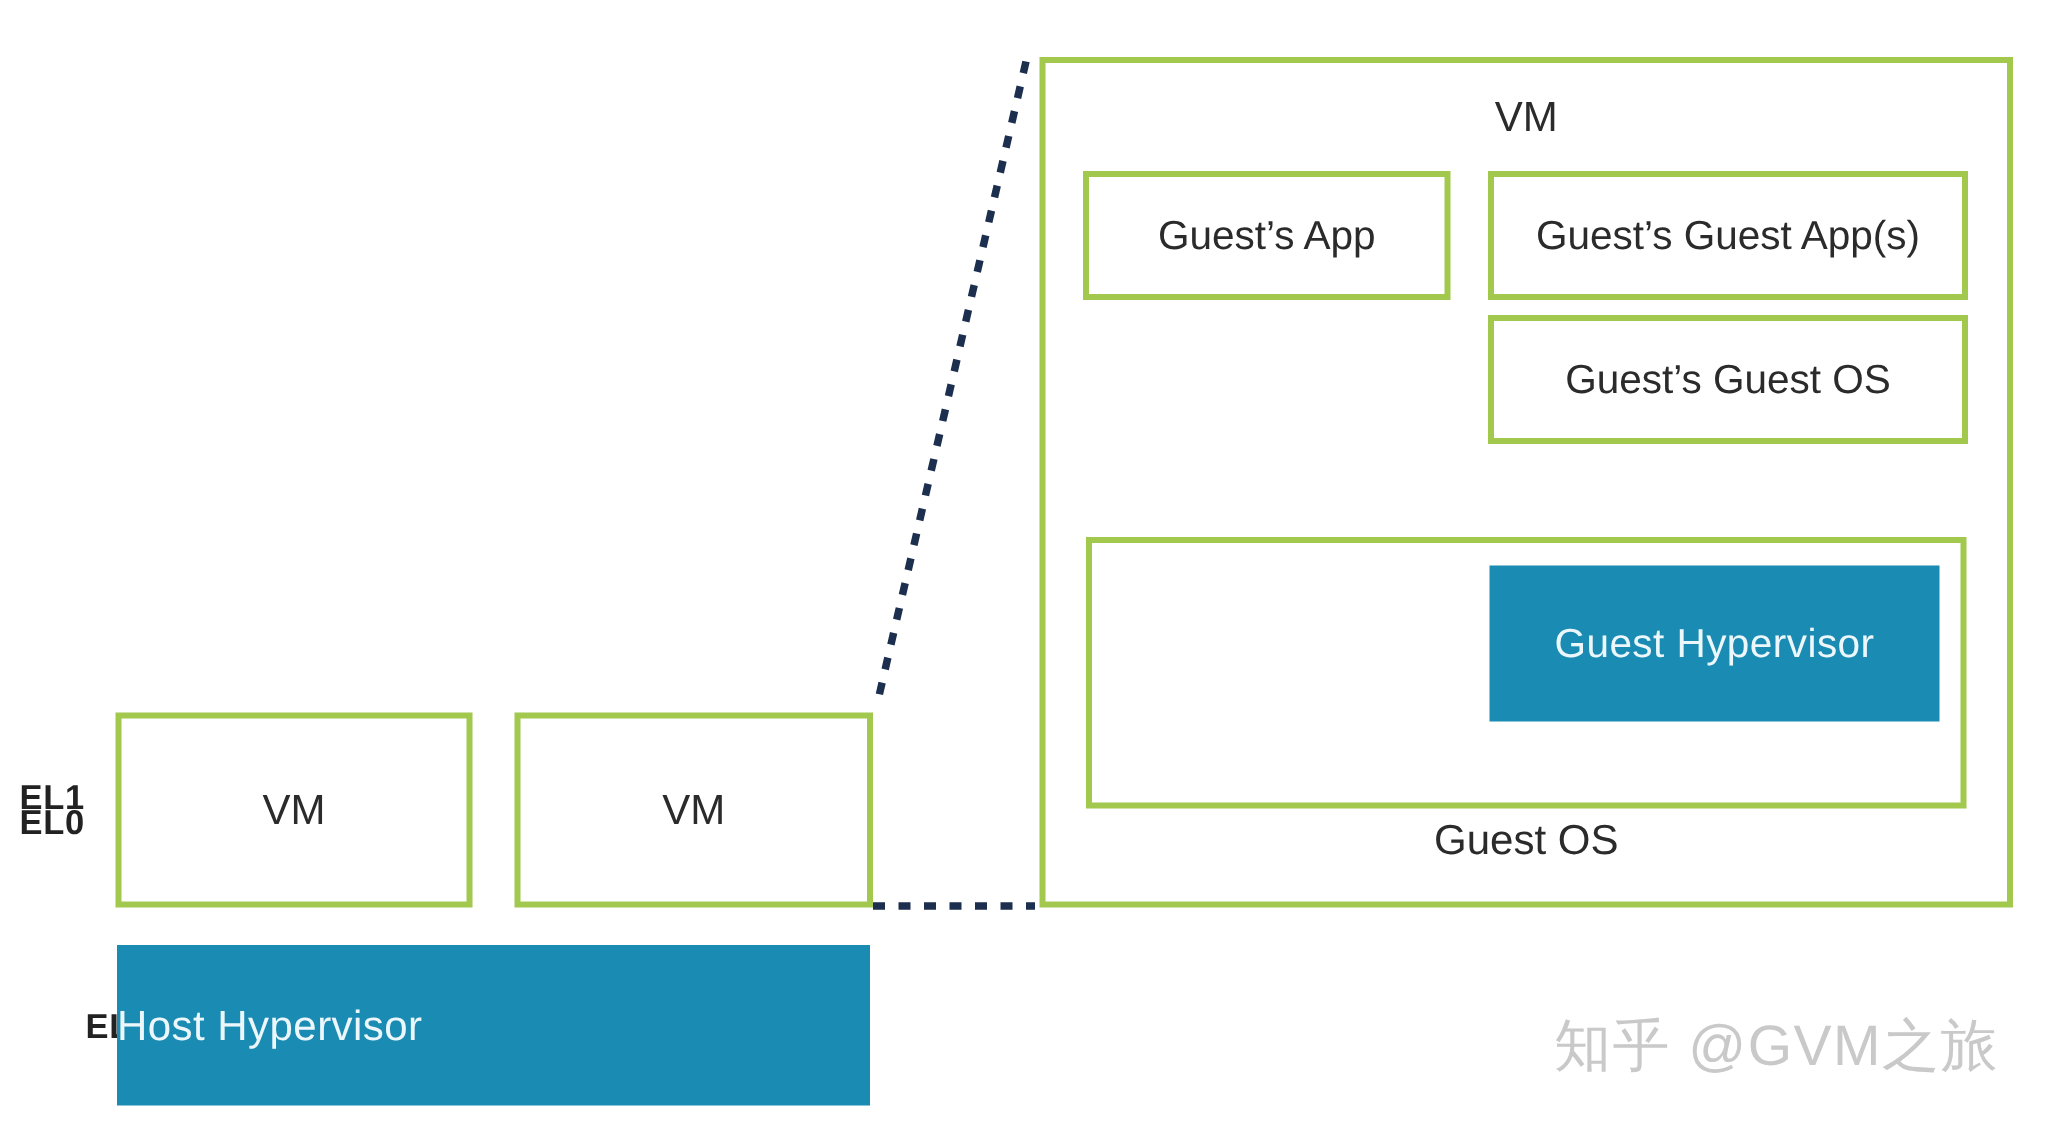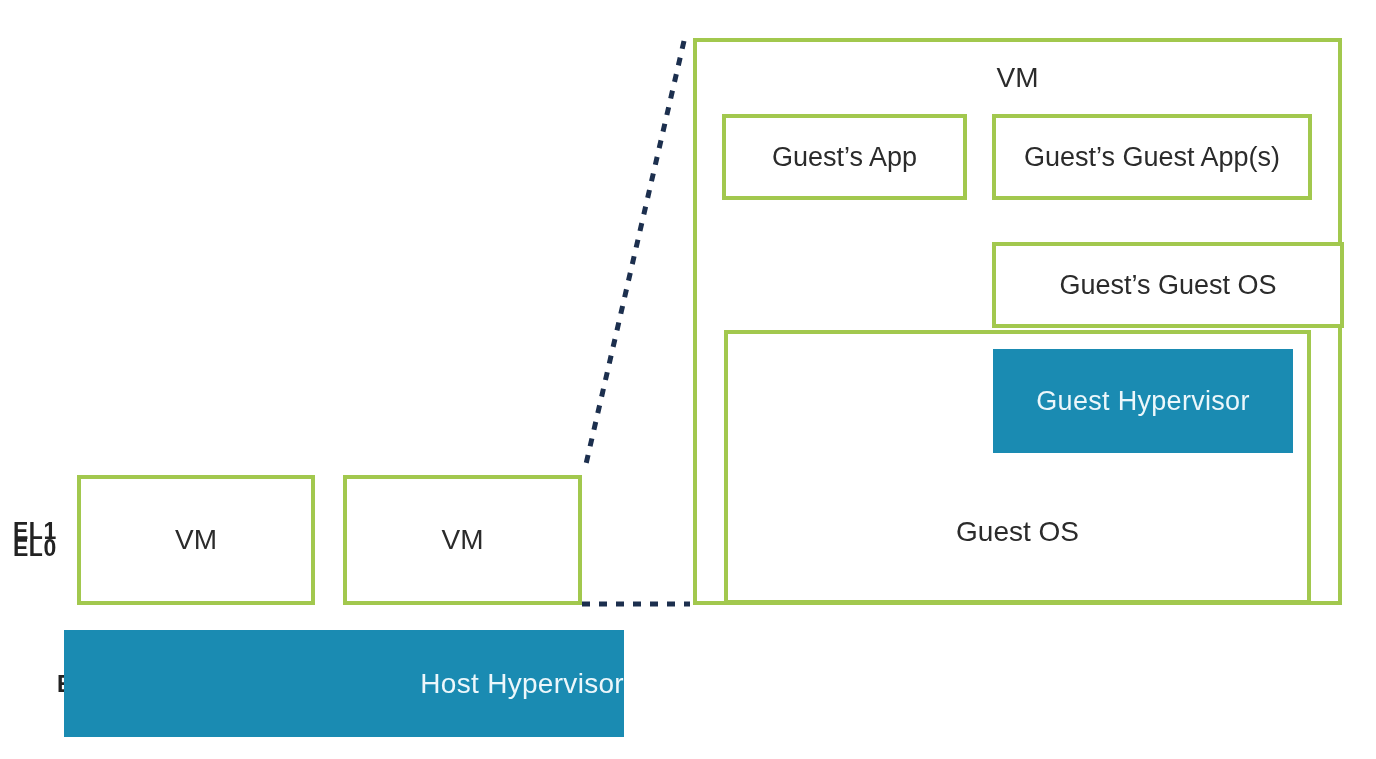--- a/index.html
+++ b/index.html
@@ -57,26 +57,26 @@
     justify-content: center;
     font-size: 27px;
     color: var(--c-text);
   }
   
   .vm1 { left: 77px;  top: 475px; width: 238px; height: 130px; font-size: 28px; }
   .vm2 { left: 343px; top: 475px; width: 239px; height: 130px; font-size: 28px; }
   
   .host-hv {
     position: absolute;
-    left: 64px; top: 630px;
-    width: 560px; height: 107px;
+    left: 78px; top: 630px;
+    width: 502px; height: 107px;
     background: var(--c-blue);
     display: flex;
     align-items: center;
-    justify-content: flex-end;
+    justify-content: flex-start;
     font-size: 28px;
     color: #ecf7fb;
     letter-spacing: 0.3px;
   }
   
   .big-vm {
     position: absolute;
     left: 693px; top: 38px;
     width: 649px; height: 567px;
     background: #ffffff;
@@ -94,25 +94,25 @@
     background: #ffffff;
     border: 4px solid var(--c-green);
     display: flex;
     align-items: center;
     justify-content: center;
     font-size: 27px;
     color: var(--c-text);
   }
   .guest-app        { left: 25px;  top: 72px;  width: 245px; height: 86px; }
   .guest-guest-apps { left: 295px; top: 72px;  width: 320px; height: 86px; }
-  .guest-guest-os   { left: 295px; top: 200px; width: 352px; height: 86px; }
+  .guest-guest-os   { left: 295px; top: 168px; width: 320px; height: 86px; }
   .guest-os-box {
     position: absolute;
-    left: 27px; top: 288px;
-    width: 587px; height: 274px;
+    left: 27px; top: 316px;
+    width: 587px; height: 181px;
     background: #ffffff;
     border: 4px solid var(--c-green);
   }
   .guest-hv {
     position: absolute;
     left: 265px; top: 15px;
     width: 300px; height: 104px;
     background: var(--c-blue);
     display: flex;
     align-items: center;
@@ -181,14 +181,15 @@
     </div>
 
     <div class="guest-os-box">
       <div class="guest-hv">
         <span>Guest Hypervisor</span>
       </div>
       <div class="guest-os-label">Guest OS</div>
     </div>
   </div>
 
+  <div class="watermark">知乎 @GVM之旅</div>
 
 </div>
 
 </body></html>

